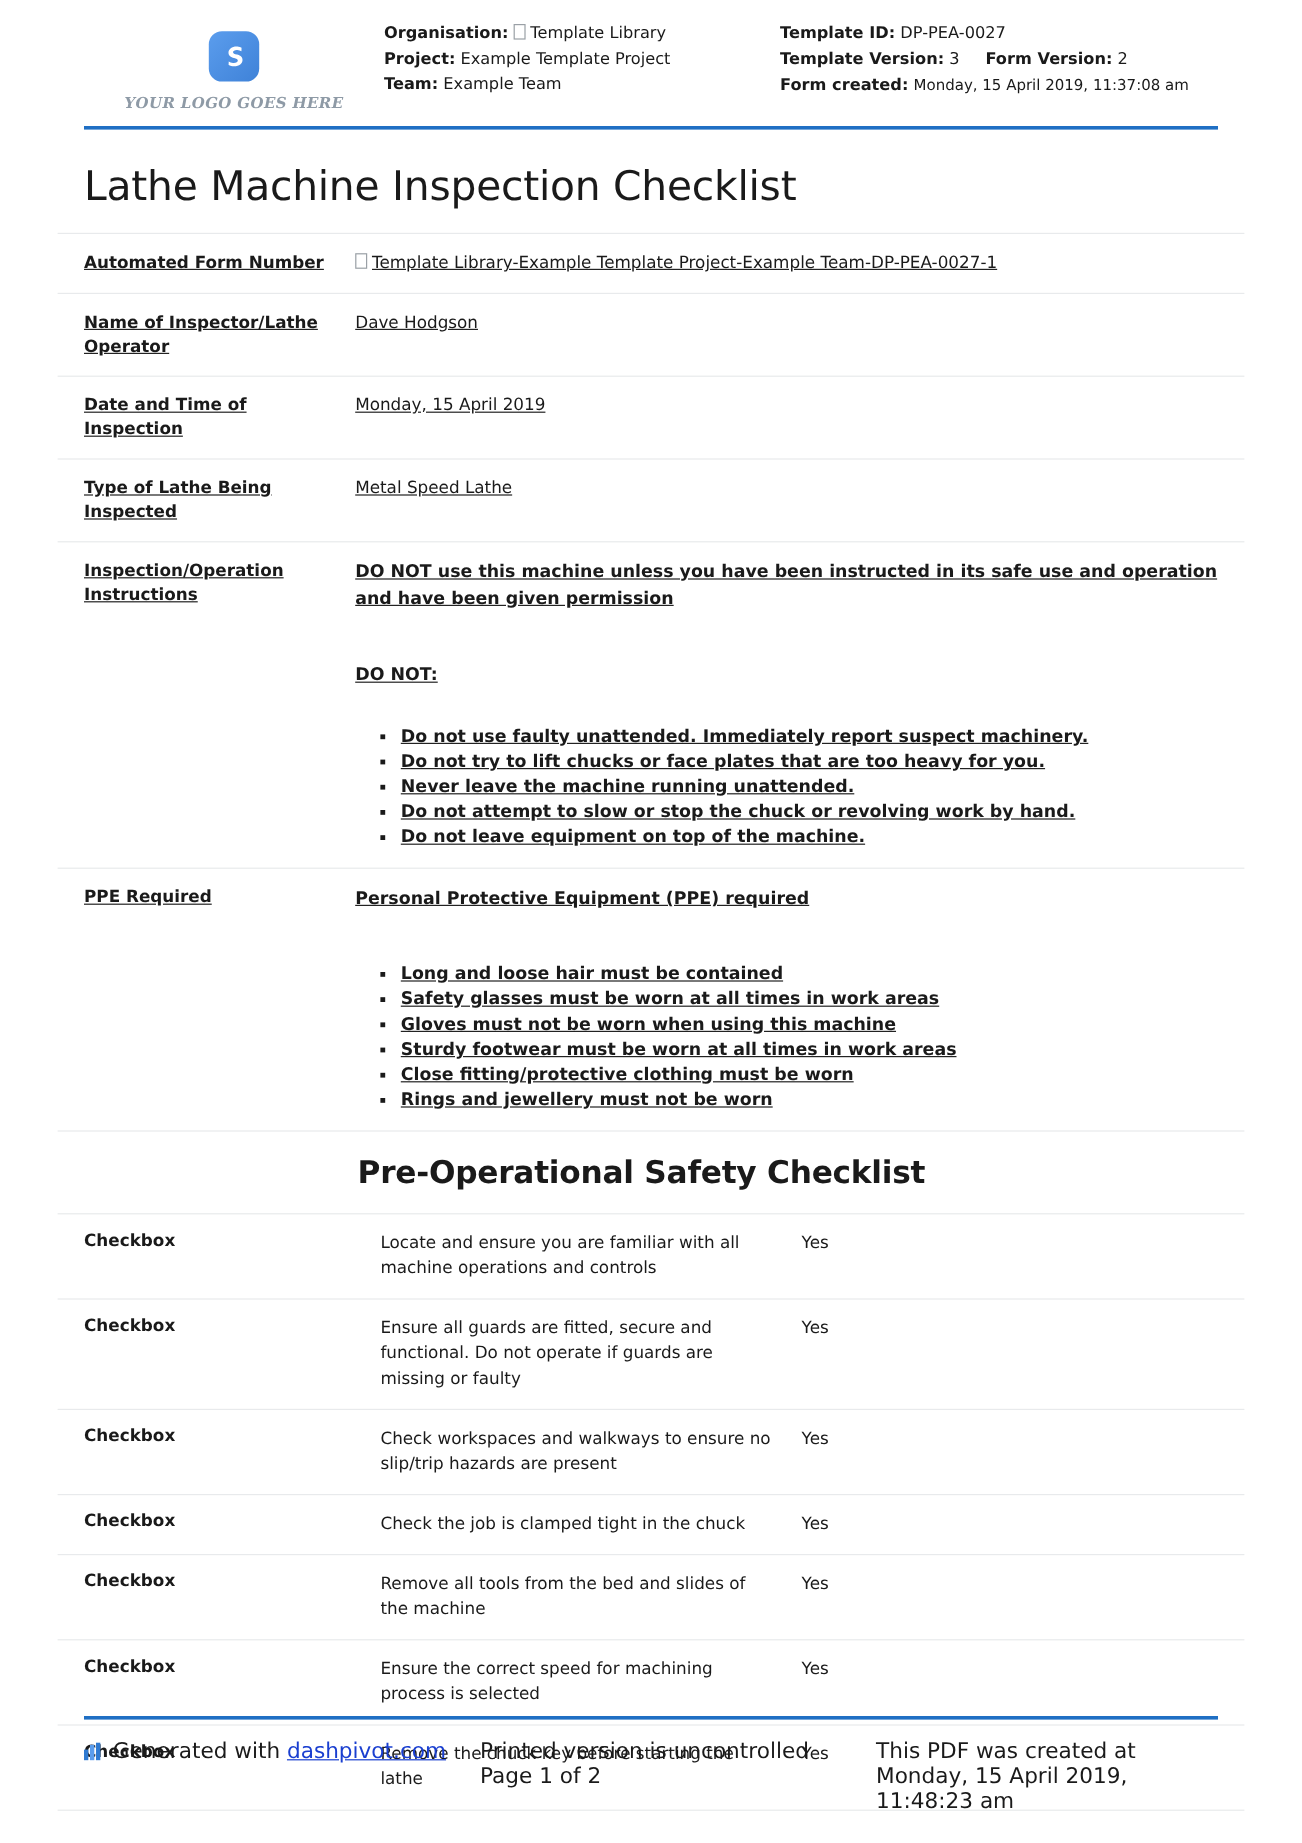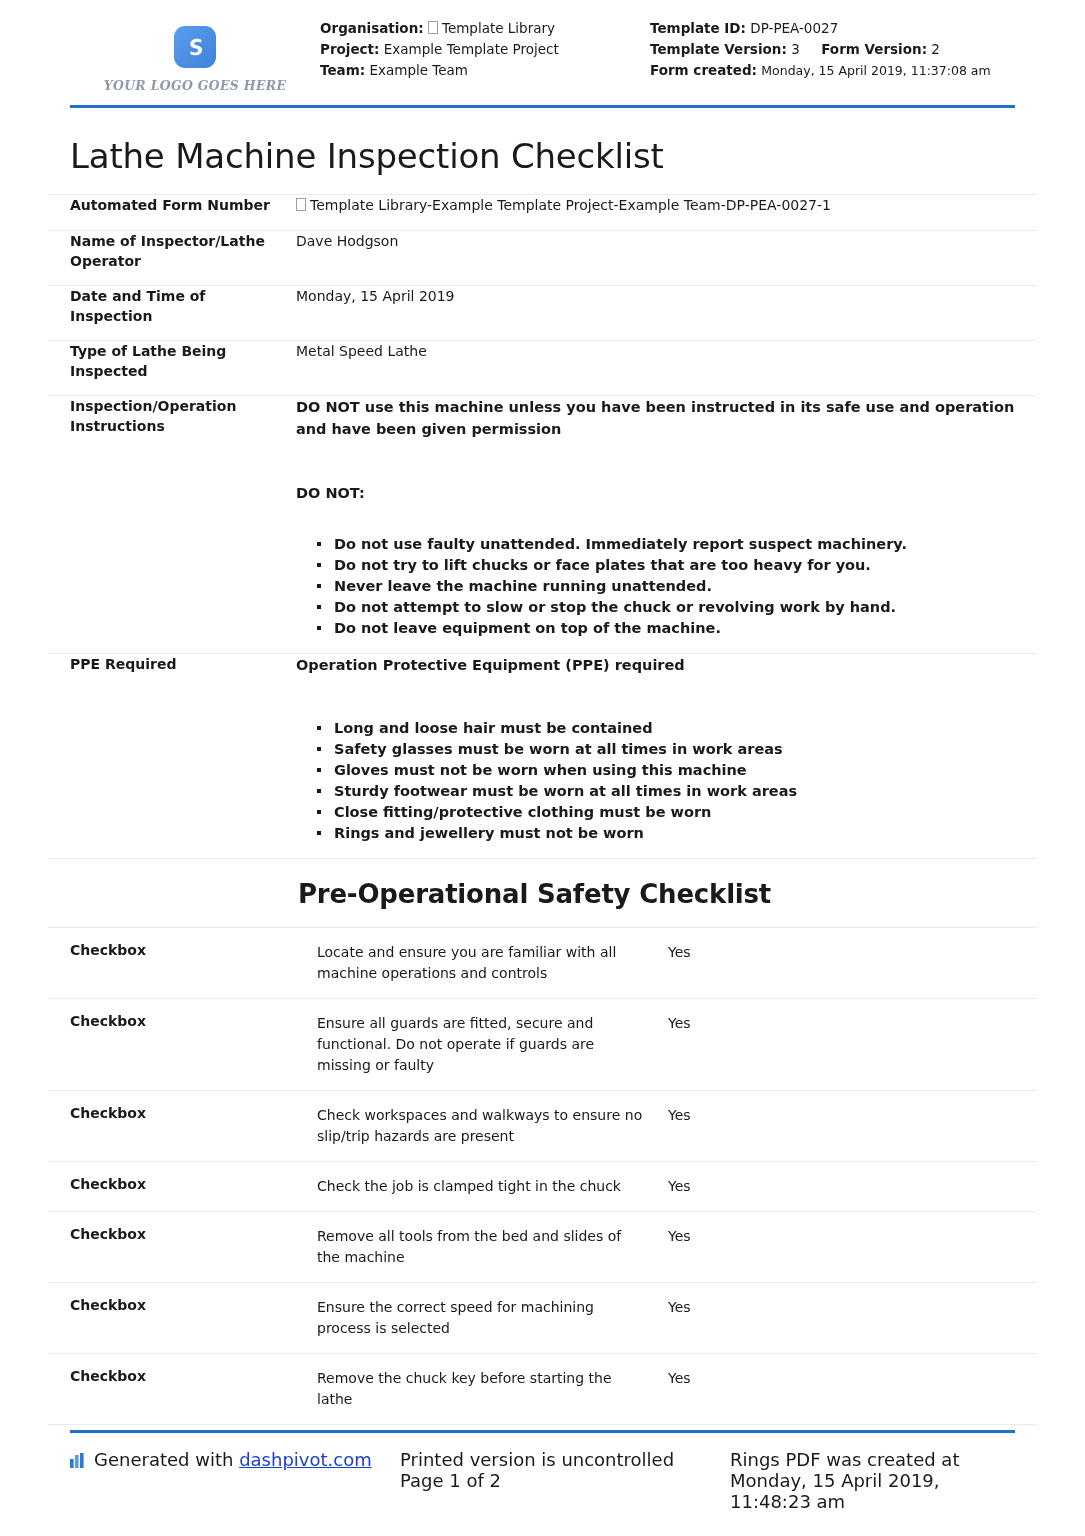--- a/index.html
+++ b/index.html
@@ -86,22 +86,23 @@
   }
 
   
   .field-table {
     padding: 0 48px;
     box-sizing: border-box;
   }
   .frow {
     display: flex;
     border-top: 1px solid #e8eaec;
-    padding: 0 0 14px 0;
-    box-sizing: border-box;
+    padding: 14px 0 14px 0;
+    box-sizing: border-box;
+    text-decoration: underline;
   }
   .frow.first { border-top: 1px solid #e8eaec; }
   .flabel {
     width: 248px;
     flex: 0 0 248px;
     padding: 0 14px 0 22px;
     box-sizing: border-box;
     font-size: 14px;
     font-weight: bold;
     line-height: 20px;
@@ -332,21 +333,21 @@
           <li>Never leave the machine running unattended.</li>
           <li>Do not attempt to slow or stop the chuck or revolving work by hand.</li>
           <li>Do not leave equipment on top of the machine.</li>
         </ul>
       </div>
     </div>
 
     <div class="frow">
       <div class="flabel">PPE Required</div>
       <div class="fvalue bold">
-        <div>Operation Protective Equipment (PPE) required</div>
+        <div>Personal Protective Equipment (PPE) required</div>
         <div class="spacer-lg"></div>
         <ul class="bullets">
           <li>Long and loose hair must be contained</li>
           <li>Safety glasses must be worn at all times in work areas</li>
           <li>Gloves must not be worn when using this machine</li>
           <li>Sturdy footwear must be worn at all times in work areas</li>
           <li>Close fitting/protective clothing must be worn</li>
           <li>Rings and jewellery must not be worn</li>
         </ul>
       </div>
@@ -416,19 +417,19 @@
             <rect x="10" y="0" width="3.6" height="15" fill="#2f7ad1"></rect>
           </svg>
         </span>
         <span><span>Generated with</span> <a class="flink" href="#">dashpivot.com</a></span>
       </div>
       <div class="fcol-2">
         <div>Printed version is uncontrolled</div>
         <div>Page 1 of 2</div>
       </div>
       <div class="fcol-3">
-        <div>Rings PDF was created at</div>
+        <div>This PDF was created at</div>
         <div>Monday, 15 April 2019, 11:48:23 am</div>
       </div>
     </div>
   </div>
 
 </div>
 
 </body></html>

